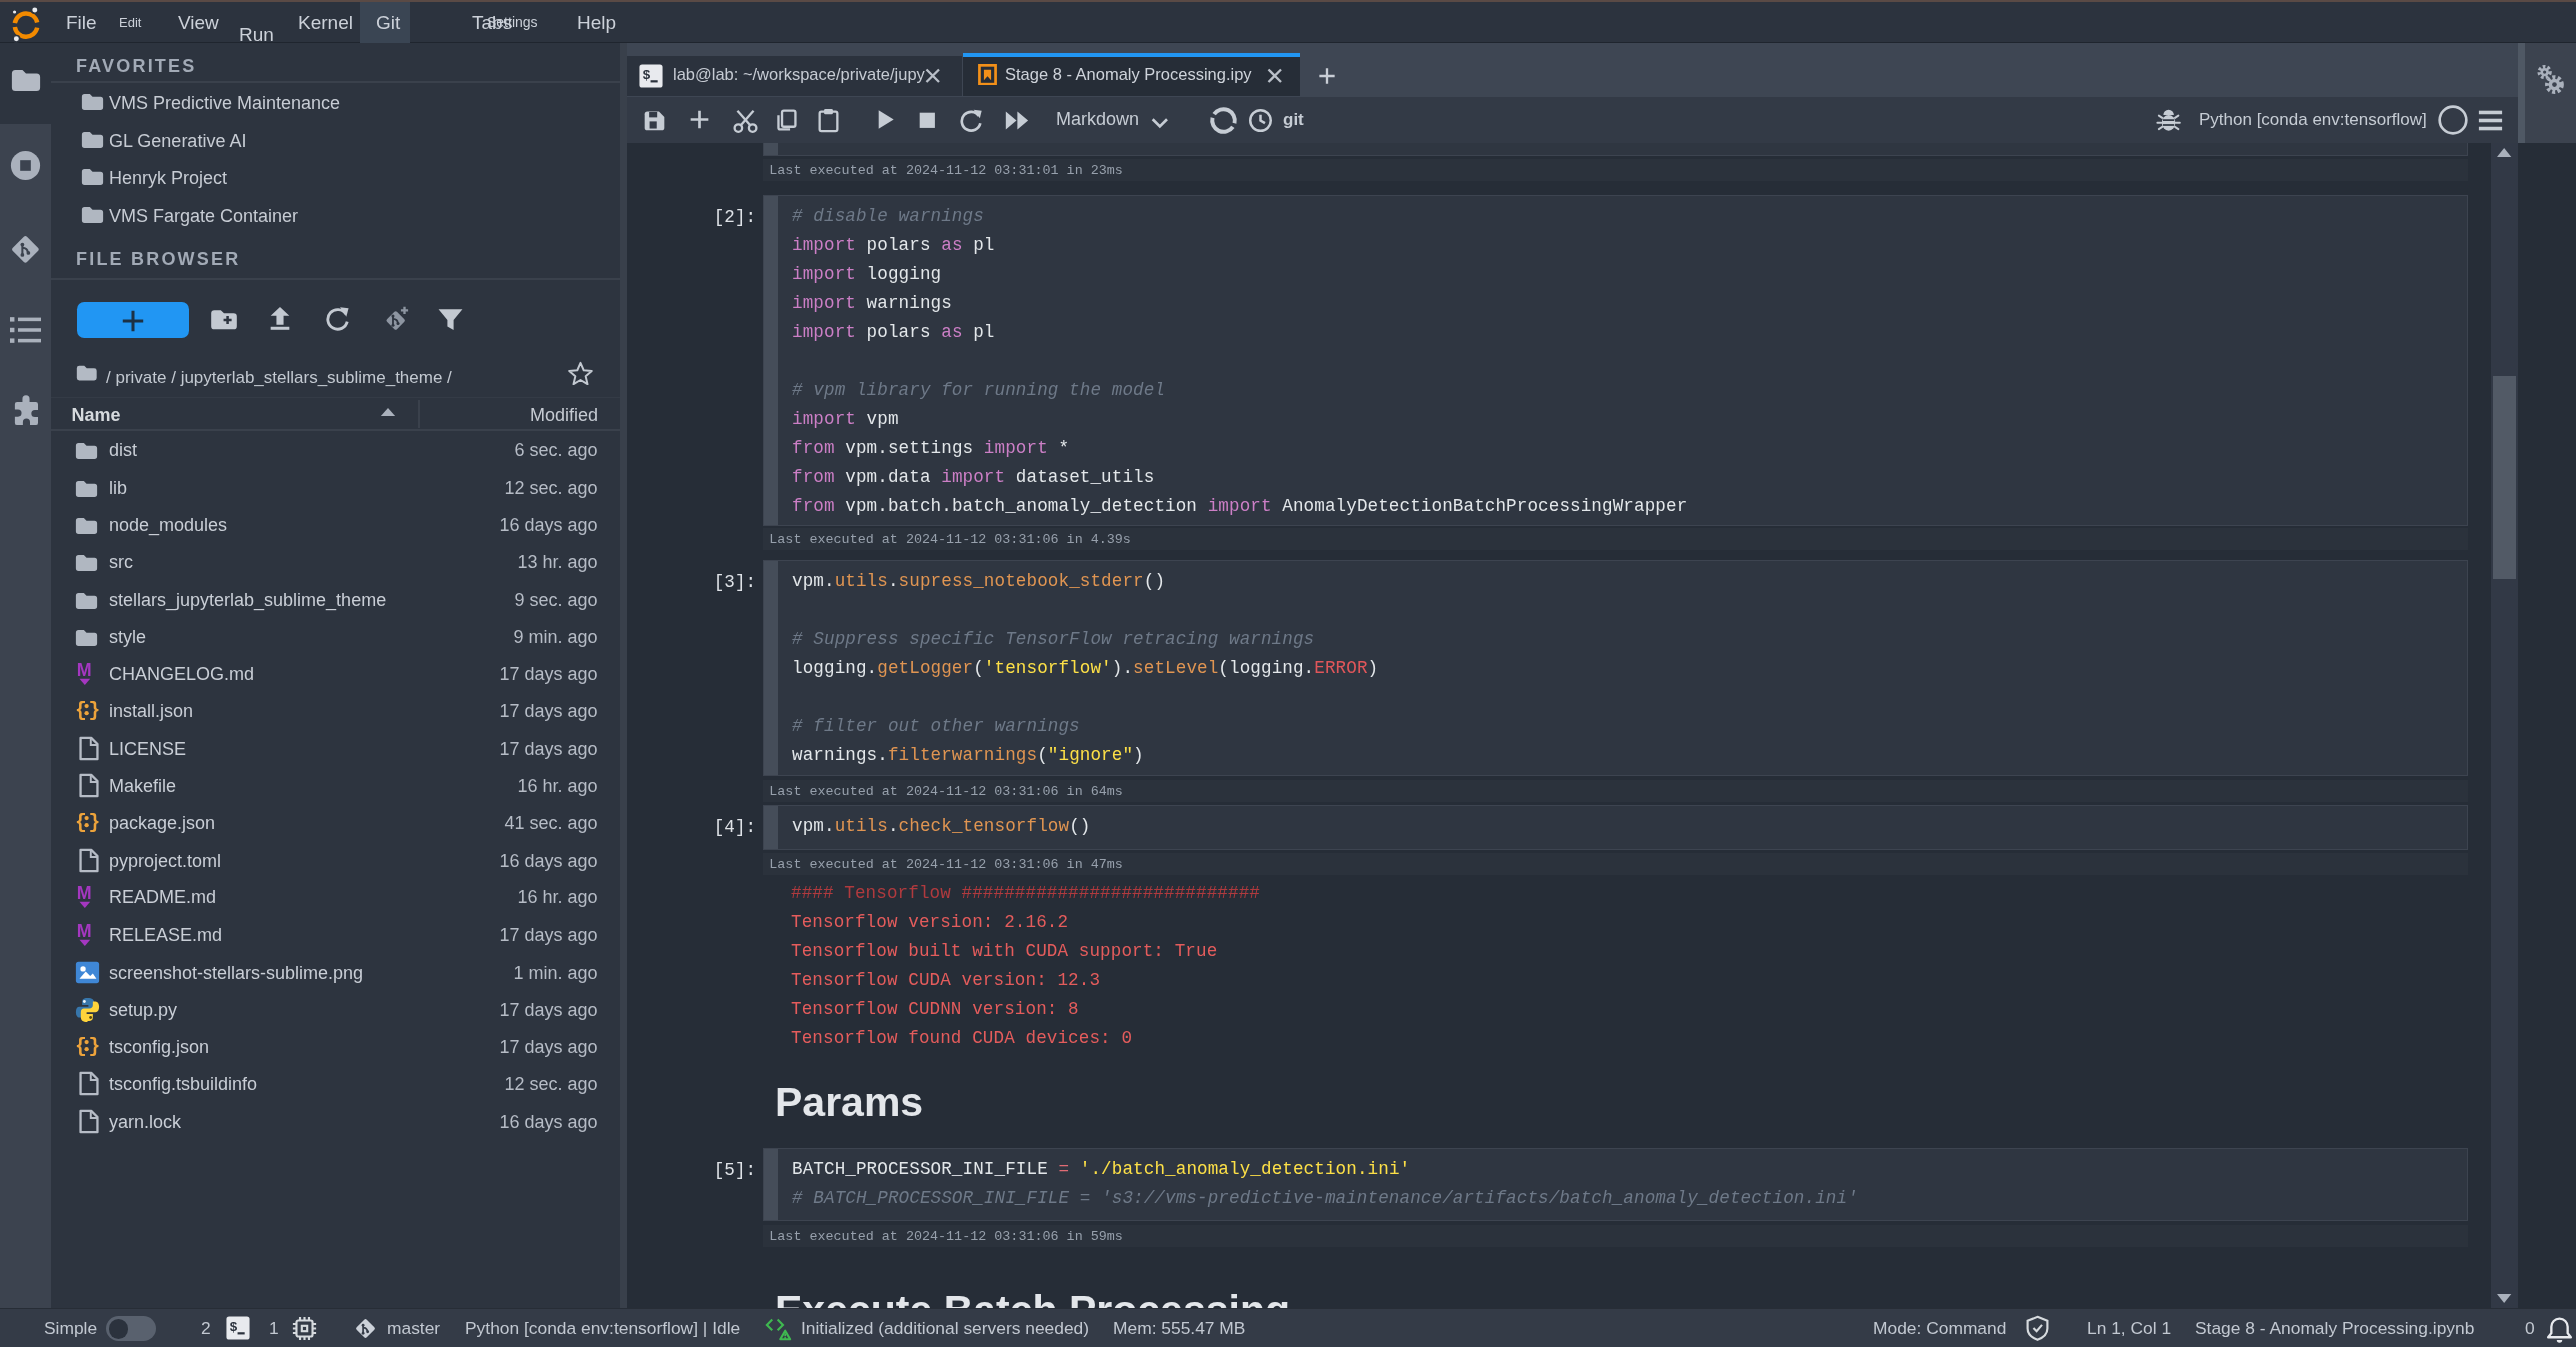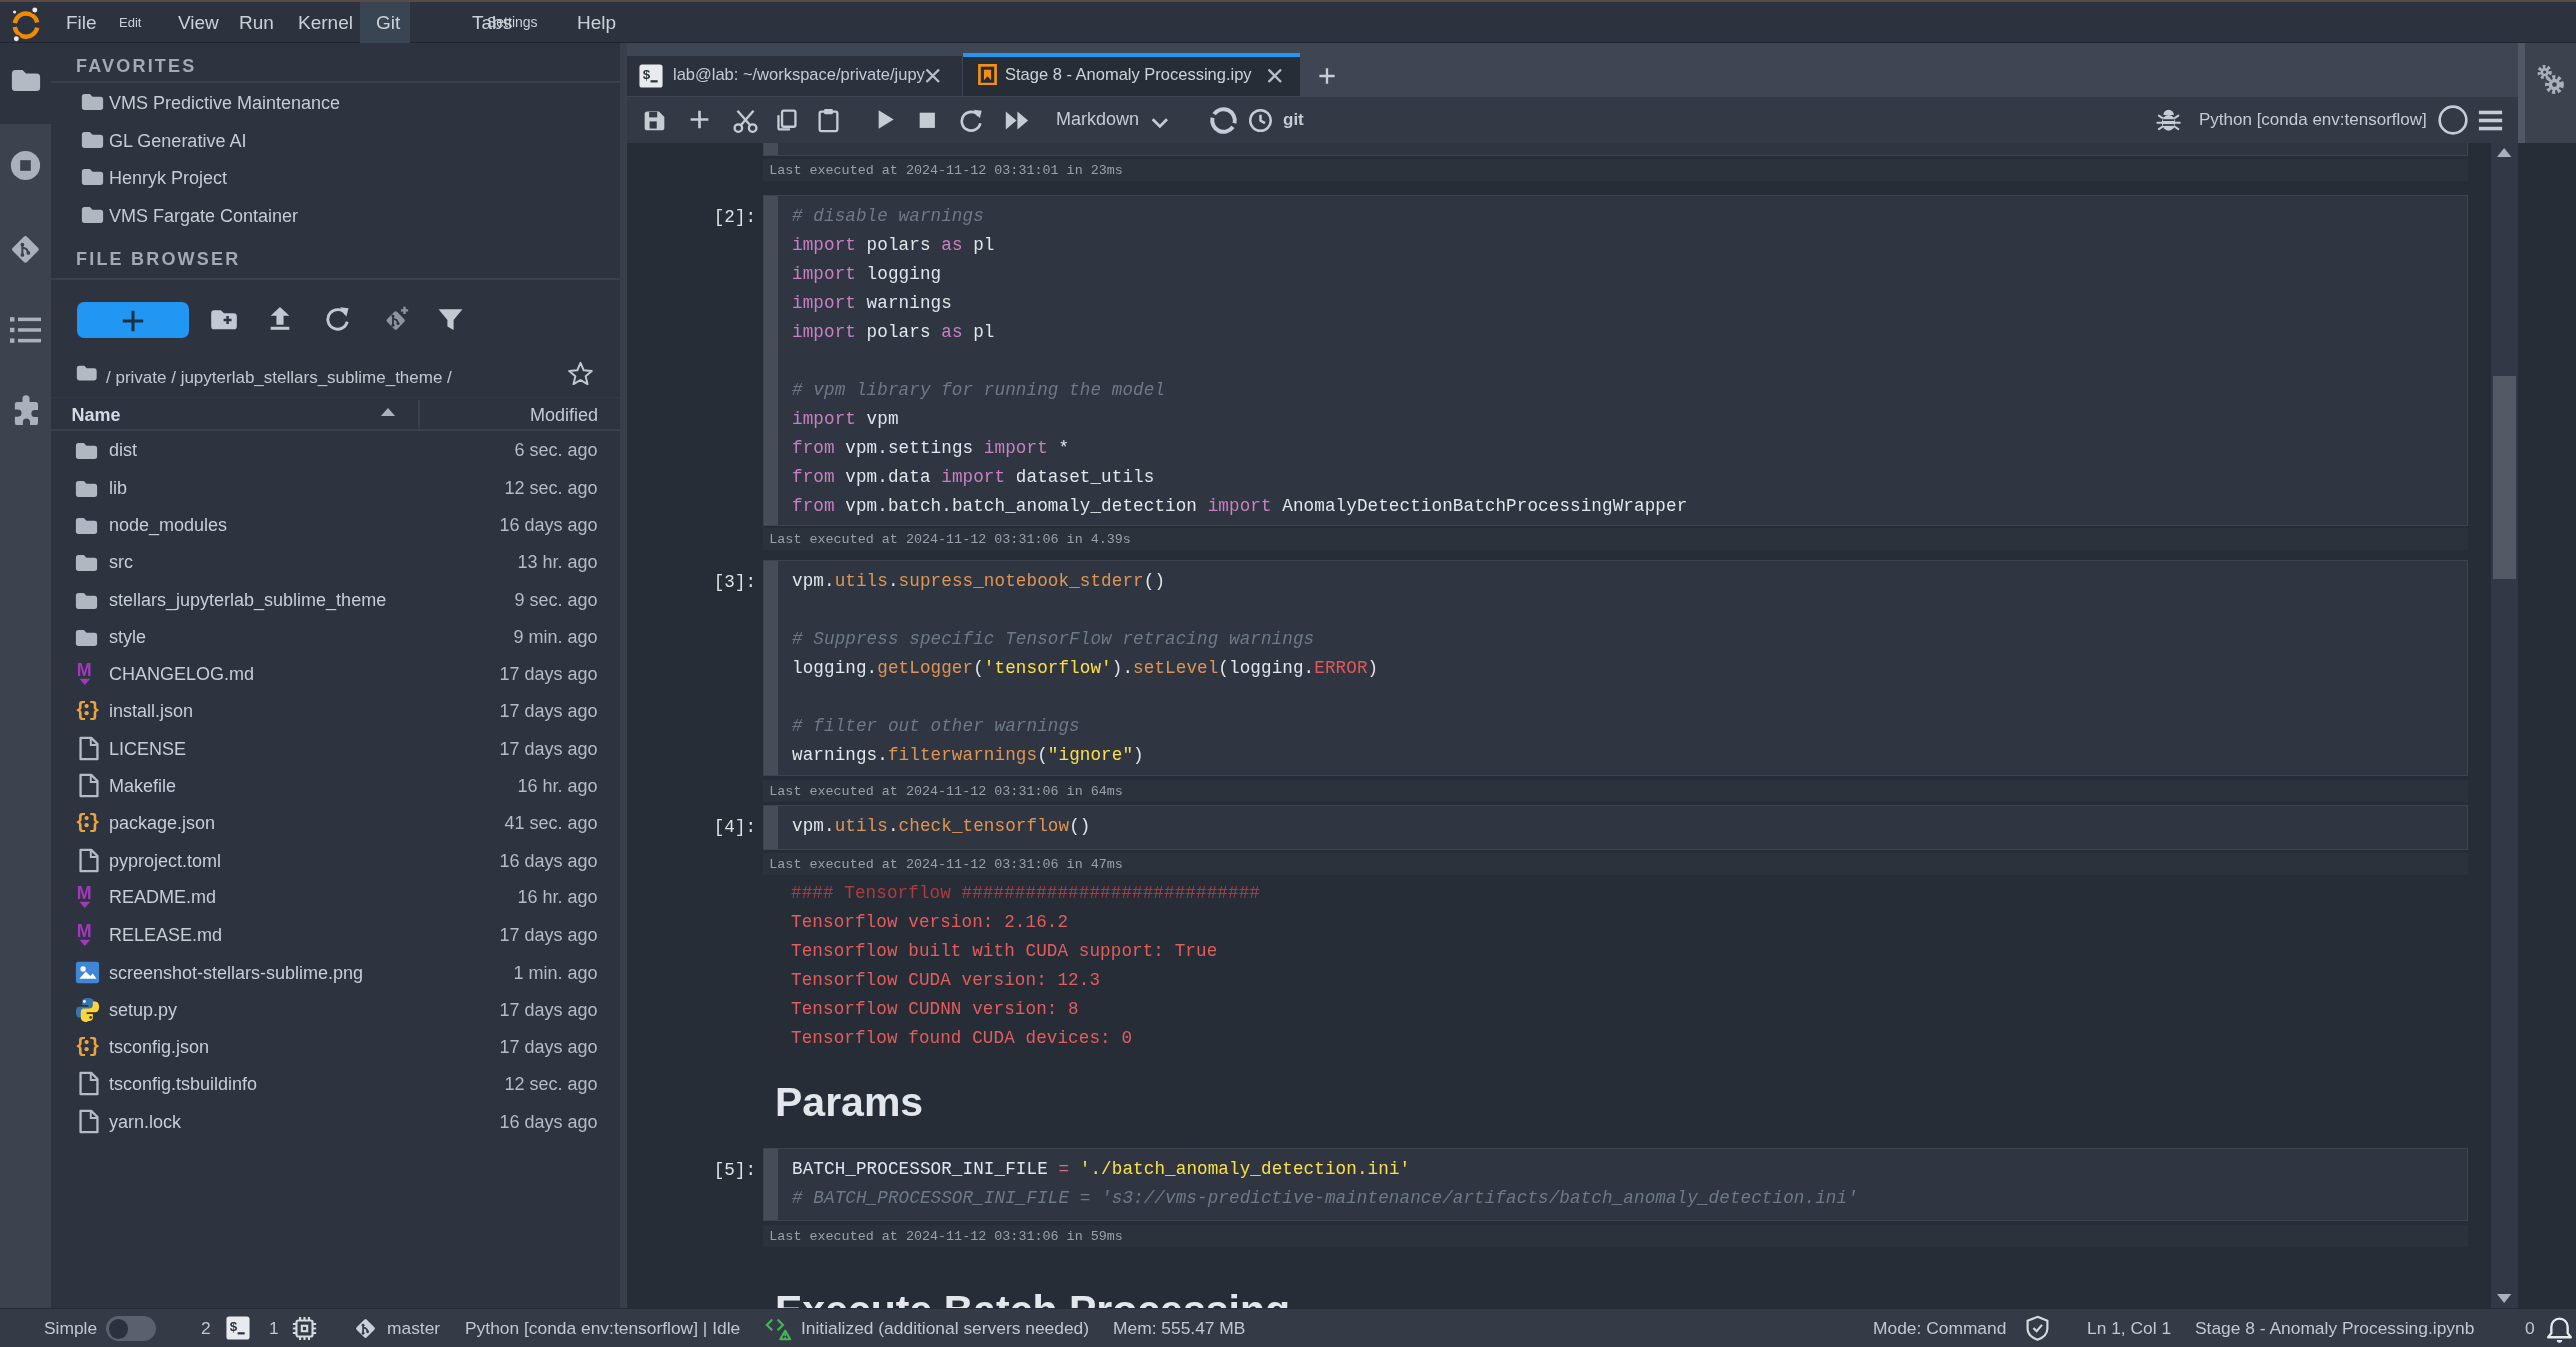--- a/index.html
+++ b/index.html
@@ -63,21 +63,21 @@
 <body>
 <div id="page">
 <div class="abs" id="menubar"></div>
 <div class="abs" id="topline"></div>
 
 <div class="abs" id="menubar2" style="left:0;top:1.8px;width:2576px;height:41px;">
 <div id="gitbox"></div>
 <span class="mi" style="left:66px;position:absolute;height:41px;line-height:41px;color:#ccd1d9;font-size:19px;">File</span>
 <span class="mi" style="left:119px;position:absolute;height:41px;line-height:41px;color:#ccd1d9;font-size:13px;">Edit</span>
 <span class="mi" style="left:178px;position:absolute;height:41px;line-height:41px;color:#ccd1d9;font-size:19px;">View</span>
-<span class="mi" style="left:239px;position:absolute;height:41px;line-height:41px;color:#ccd1d9;font-size:19px;">Run</span>
+<span class="mi" style="left:239px;position:absolute;height:41px;line-height:41px;color:#ccd1d9;font-size:19px;margin-top:12px;">Run</span>
 <span class="mi" style="left:298px;position:absolute;height:41px;line-height:41px;color:#ccd1d9;font-size:19px;">Kernel</span>
 <span class="mi" style="left:376px;position:absolute;height:41px;line-height:41px;color:#ccd1d9;font-size:19px;">Git</span>
 <span class="mi" style="left:424px;position:absolute;height:41px;line-height:41px;color:#ccd1d9;font-size:19px;margin-left:48px;">Tabs</span>
 <span class="mi" style="left:487px;position:absolute;height:41px;line-height:41px;color:#ccd1d9;font-size:14px;">Settings</span>
 <span class="mi" style="left:577px;position:absolute;height:41px;line-height:41px;color:#ccd1d9;font-size:19px;">Help</span>
 <svg class="ico" style="left:10.7px;top:4.5px" width="38" height="39" viewBox="0 0 42 44">
         <g stroke="#f28a00" fill="none" stroke-width="5">
           <path d="M 3.9 19.3 A 12.8 12.8 0 0 1 29.1 18.6"></path>
           <path d="M 29.1 24.4 A 12.8 12.8 0 0 1 3.9 23.7"></path>
         </g>

